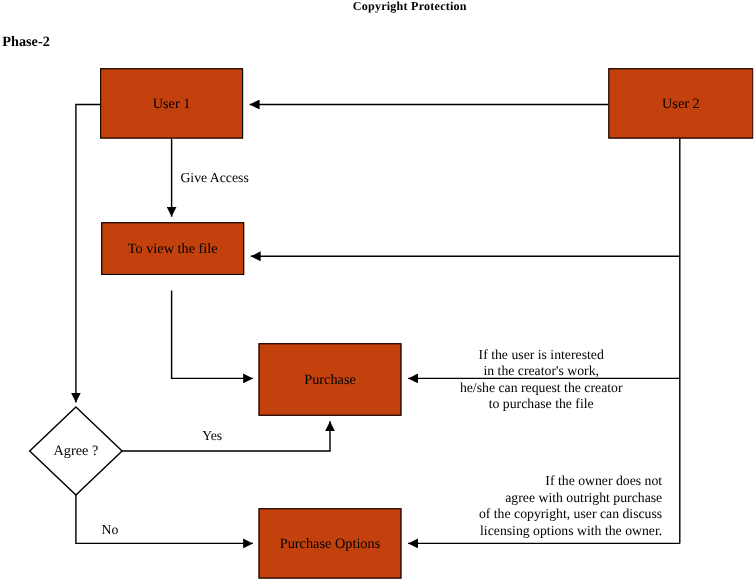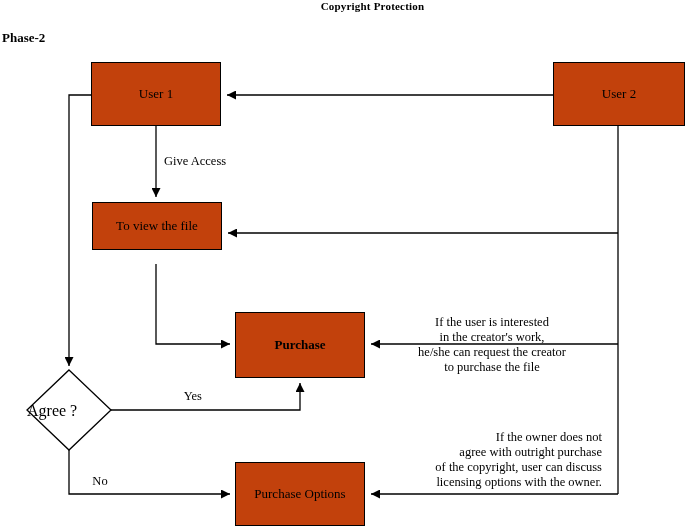--- a/index.html
+++ b/index.html
@@ -39,27 +39,28 @@
     display: flex;
     align-items: center;
     justify-content: center;
     text-align: center;
     font-size: 13px;
     z-index: 2;
   }
   .node-user1     { left: 91px;  top: 62px;  width: 130px; height: 64px; }
   .node-user2     { left: 553px; top: 62px;  width: 132px; height: 64px; }
   .node-view      { left: 92px;  top: 202px; width: 130px; height: 48px; }
-  .node-purchase  { left: 235px; top: 312px; width: 130px; height: 66px; font-weight: bold; }
+  .node-purchase  { left: 235px; top: 312px; width: 130px; height: 66px; }
   .node-licensing { left: 235px; top: 462px; width: 130px; height: 64px; }
   .diamond-label {
     position: absolute;
     left: 27px; top: 402px;
     width: 84px;
-    font-size: 16px;
+    text-align: center;
+    font-size: 13px;
     z-index: 3;
   }
   .edge-label {
     position: absolute;
     font-size: 12.5px;
     line-height: 15px;
     text-align: center;
     white-space: pre-line;
     z-index: 3;
   }

